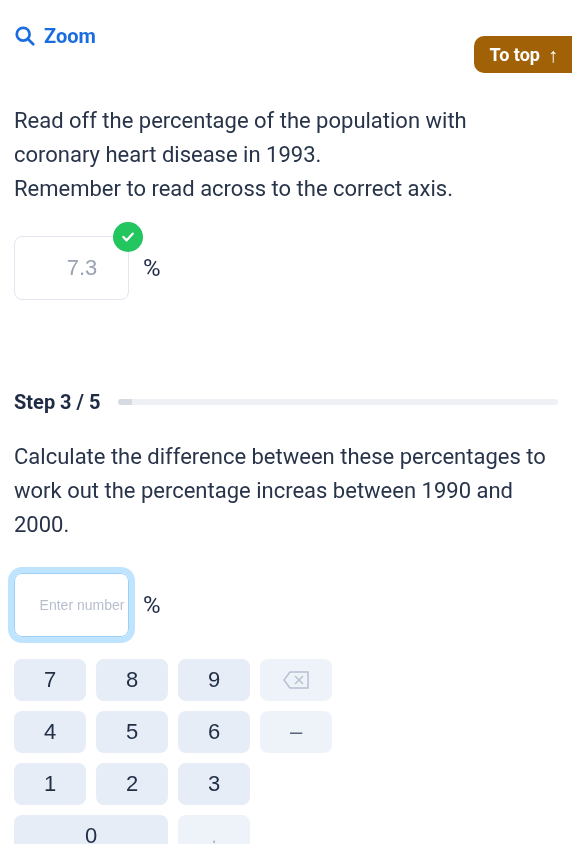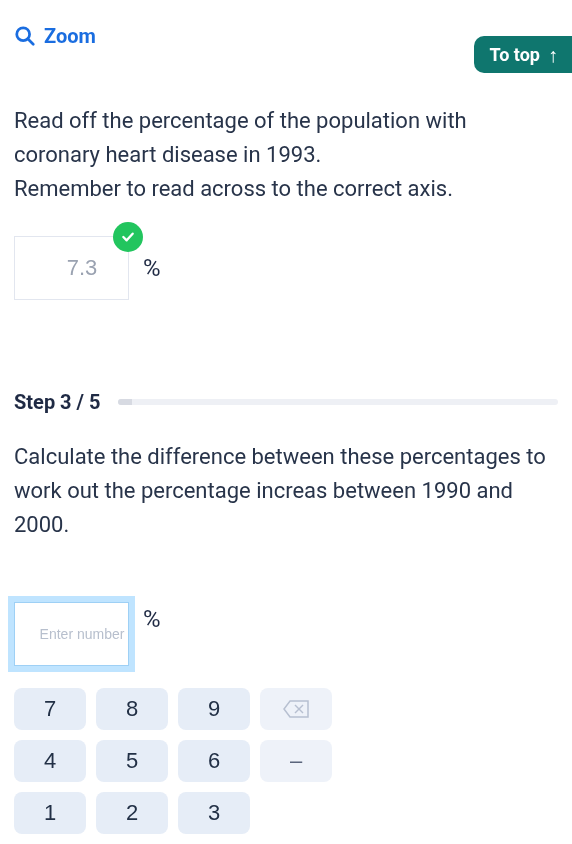--- a/index.html
+++ b/index.html
@@ -23,21 +23,21 @@
     margin-top: 24px;
   }
   .zoom-icon {
     width: 22px; height: 22px;
     display: inline-flex; align-items: center; justify-content: center;
   }
   .to-top {
     position: absolute;
     right: 0;
     top: 36px;
-    background: #0f766e;
+    background: #a16207;
     color: #fff;
     padding: 8px 14px 8px 16px;
     border-radius: 10px 0 0 10px;
     font-weight: 700;
     font-size: 18px;
     display: inline-flex;
     align-items: center;
     gap: 8px;
     cursor: pointer;
   }
@@ -60,21 +60,21 @@
     margin-top: 30px;
     position: relative;
   }
   .answer-box {
     position: relative;
   }
   .answer-input {
     width: 115px;
     height: 64px;
     border: 1px solid #e2e6ef;
-    border-radius: 0;
+    border-radius: 8px;
     font-size: 22px;
     color: #9aa2b1;
     text-align: center;
     background: #fff;
     padding-left: 21px;
   }
   .answer-input.active {
     outline: 6px solid #bfe4ff;
     border: 1px solid #9ed0f5;
   }
@@ -195,21 +195,21 @@
     <span class="step-label">Step 3 / 5</span>
     <div class="progress-track">
       <div class="progress-fill"></div>
     </div>
   </div>
 
   <p class="prompt-text second">Calculate the difference between these percentages to work out the percentage increas between 1990 and 2000.</p>
 
   <div class="input-row2">
     <div class="answer-box">
-      <input class="answer-input active" type="text" style="font-size: 14px; color: rgb(34, 48, 70); margin-top: 29px;" placeholder="Enter number">
+      <input class="answer-input active" type="text" style="font-size: 14px; color: rgb(34, 48, 70);" placeholder="Enter number">
     </div>
     <span class="unit">%</span>
   </div>
 
   <div class="keypad">
     <button class="key">7</button>
     <button class="key">8</button>
     <button class="key">9</button>
     <button class="key light backspace">
       <svg width="28" height="20" viewBox="0 0 28 20" fill="none" stroke="#b7c0d1" stroke-width="1.5">

